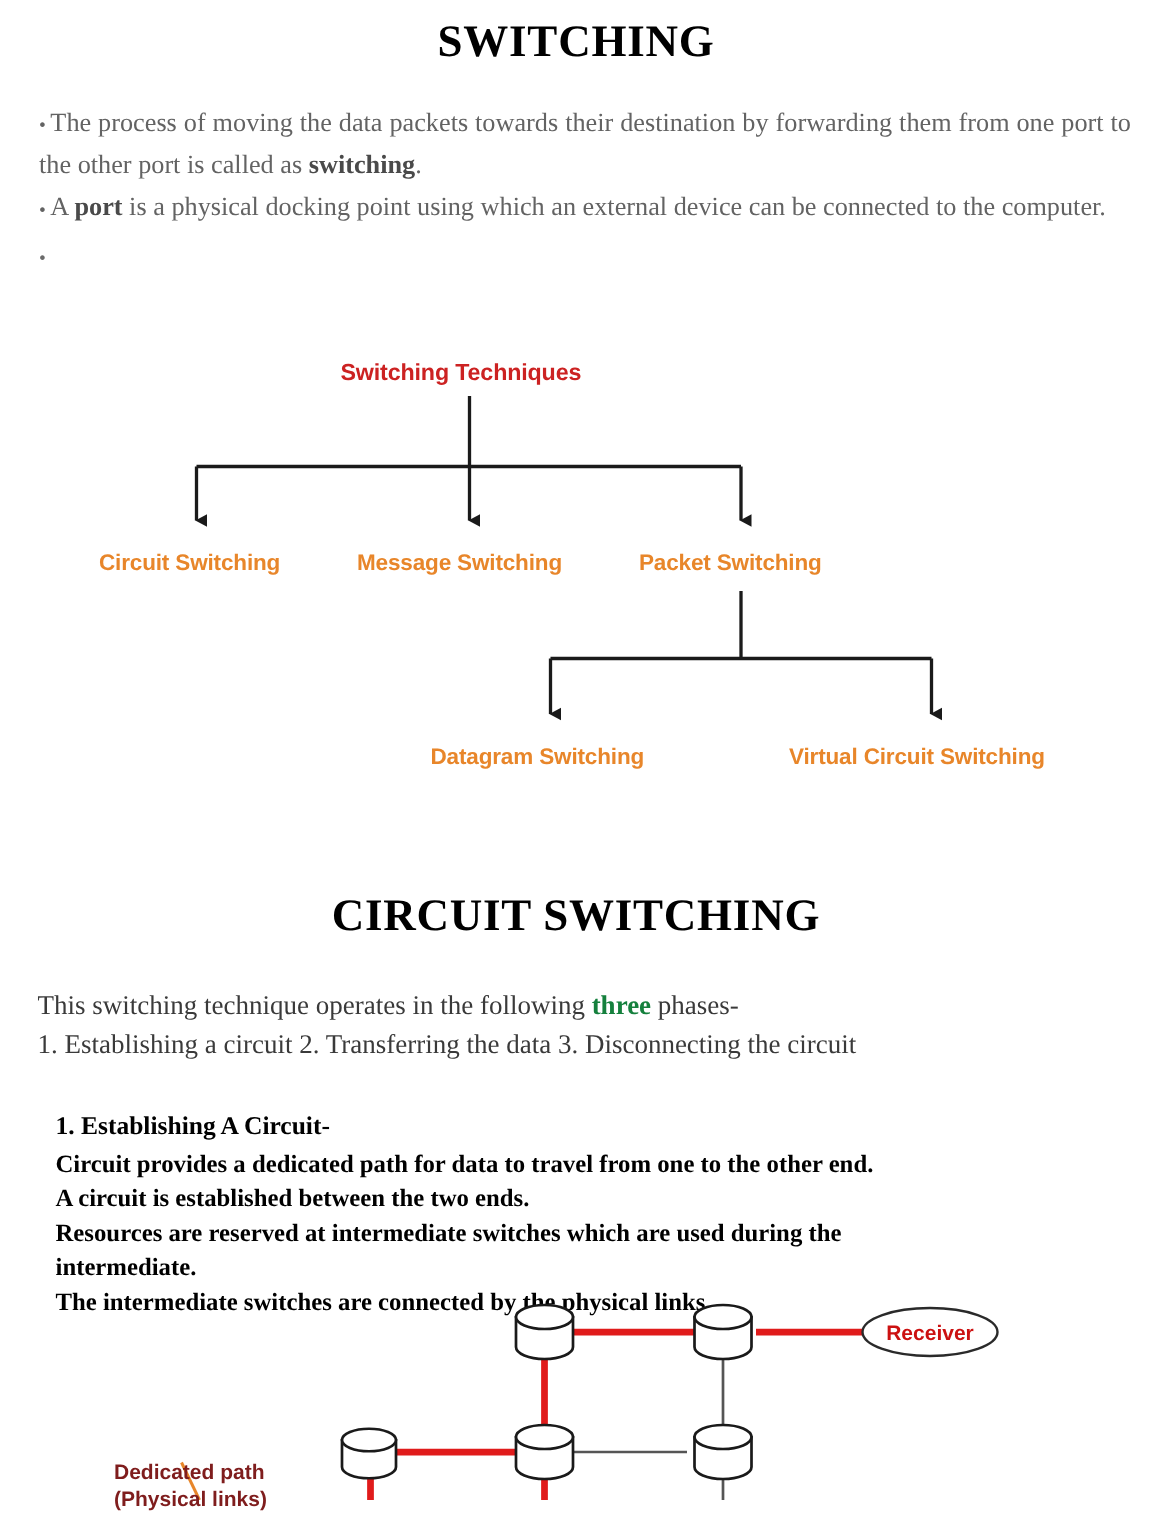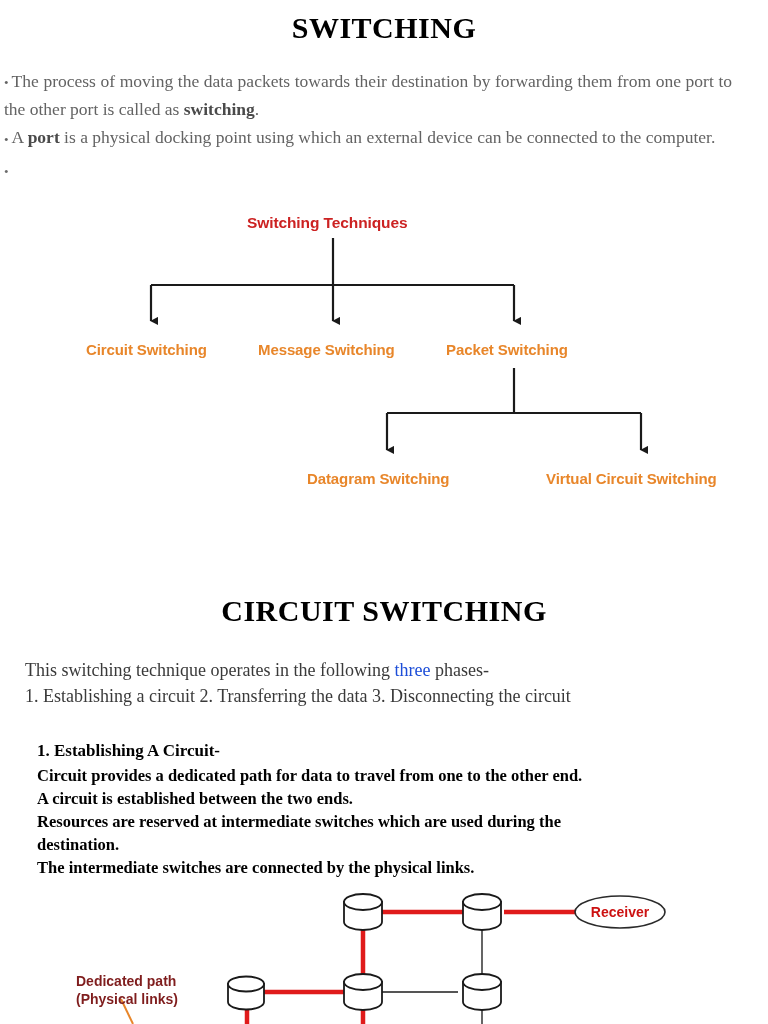--- a/index.html
+++ b/index.html
@@ -45,21 +45,21 @@
     font-family: "Liberation Serif", "DejaVu Serif", serif;
     font-weight: bold;
     font-size: 30px;
     letter-spacing: 0.5px;
     color: #000000;
   }
 
   
   .intro {
     position: absolute;
-    left: 4px;
+    left: 26px;
     top: 68px;
     width: 728px;
   }
   .bullet-line {
     color: #636363;
     font-size: 17.5px;
     line-height: 27px;
     text-align: justify;
     text-justify: inter-word;
     margin: 0 0 1px 0;
@@ -74,24 +74,23 @@
     color: #6b6b6b;
     font-size: 17.5px;
     line-height: 26px;
     margin: 4px 0 0 0;
   }
 
   
   .tree {
     position: absolute;
     left: 0;
-    top: 205px;
+    top: 231px;
     width: 657px;
     height: 300px;
-    margin-left: 20px;
   }
   .tree svg { display: block; }
   .node-label {
     position: absolute;
     font-family: "Liberation Sans", "DejaVu Sans", sans-serif;
     font-weight: bold;
     font-size: 15px;
     white-space: nowrap;
     letter-spacing: -0.1px;
   }
@@ -104,21 +103,21 @@
   
   .cs-intro {
     position: absolute;
     left: 25px;
     top: 657px;
     width: 720px;
     color: #3a3a3a;
     font-size: 18px;
     line-height: 26px;
   }
-  .cs-intro b { font-weight: normal; color: #1d4ed8; }
+  .cs-intro b { font-weight: bold; color: #15803d; }
 
   .cs-block {
     position: absolute;
     left: 37px;
     top: 739px;
     width: 700px;
     color: #000000;
     font-size: 16.5px;
     line-height: 23px;
     font-weight: bold;
@@ -128,21 +127,21 @@
     font-size: 17px;
     display: block;
     margin-bottom: 2px;
   }
   .cs-line { display: block; font-weight: bold; }
 
   
   .netdiag {
     position: absolute;
     left: 0;
-    top: 880px;
+    top: 856px;
     width: 768px;
     height: 144px;
   }
   .netdiag svg { display: block; }
   .dedicated-label {
     position: absolute;
     left: 76px;
     top: 972px;
     font-family: "Liberation Sans", "DejaVu Sans", sans-serif;
     font-weight: bold;
@@ -219,21 +218,21 @@
   <div class="cs-intro">
     <div><span>This switching technique operates in the following </span><b>three</b><span> phases-</span></div>
     <div>1. Establishing a circuit  2. Transferring the data 3.  Disconnecting the circuit</div>
   </div>
 
   <div class="cs-block">
     <span class="cs-head">1. Establishing A Circuit-</span>
     <span class="cs-line">Circuit provides a dedicated path for data to travel from one to the other end.</span>
     <span class="cs-line">A circuit is established between the two ends.</span>
     <span class="cs-line">Resources are reserved at intermediate switches which are used during the</span>
-    <span class="cs-line">destination.</span>
+    <span class="cs-line">intermediate.</span>
     <span class="cs-line">The intermediate switches are connected by the physical links.</span>
   </div>
 
   <div class="netdiag">
     <svg width="768" height="144" viewBox="0 0 768 144">
 
       <g stroke="#e01b1b" stroke-width="4.5" fill="none">
 
         <line x1="362" y1="32" x2="482" y2="32"></line>
 

